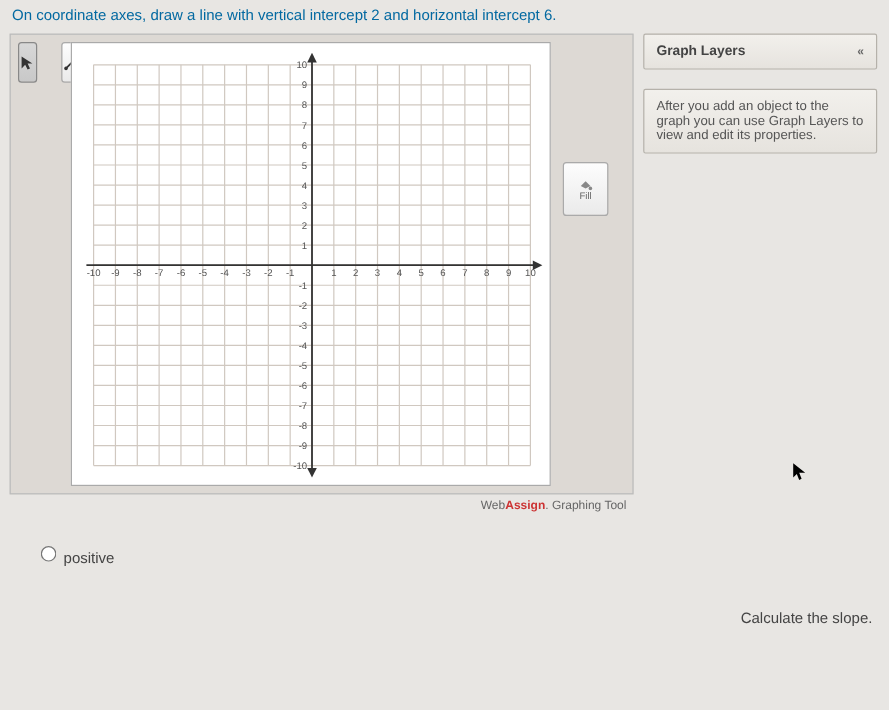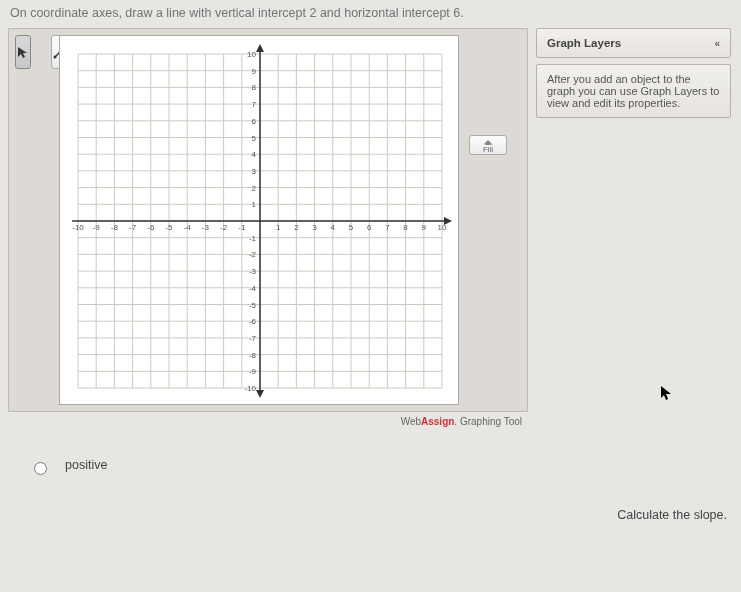--- a/index.html
+++ b/index.html
@@ -8,21 +8,21 @@
       background: #e8e6e3;
       width: 741px;
       height: 592px;
       overflow: hidden;
       font-size: 12px;
       color: #4a4a4a;
     }
     .instruction {
       padding: 6px 10px 8px;
       font-size: 12.5px;
-      color: #737373;
+      color: #0369a1;
       border-radius: 10px;
     }
     .main-row {
       display: flex;
       gap: 8px;
       padding: 0 8px;
     }
     .graph-panel {
       display: flex;
       background: #ddd9d4;
@@ -73,21 +73,21 @@
     }
     .grid-line { stroke: #d0c8c0; stroke-width: 1; }
     .axis-line { stroke: #333; stroke-width: 1.5; }
     .tick-text { font-size: 8px; fill: #555; }
     .arrow { fill: #333; }
     .fill-btn {
       position: absolute;
       right: -48px;
       top: 100px;
       width: 38px;
-      height: 20px;
+      height: 45px;
       background: linear-gradient(#fdfdfd, #eaeaea);
       border: 1px solid #aaa;
       border-radius: 3px;
       display: flex;
       flex-direction: column;
       align-items: center;
       justify-content: center;
       font-size: 8px;
       color: #666;
     }
@@ -95,21 +95,21 @@
       font-size: 10px;
       color: #666;
       text-align: right;
       padding: 4px 6px 0;
     }
     .branding .red { color: #c33; font-weight: bold; }
     .right-col {
       width: 195px;
       display: flex;
       flex-direction: column;
-      gap: 6px;
+      gap: 16px;
     }
     .panel {
       background: linear-gradient(#f2f0ec, #e6e3de);
       border: 1px solid #b5b1aa;
       border-radius: 2px;
       padding: 8px 10px;
       font-size: 11px;
       color: #555;
     }
     .panel-header {
@@ -128,22 +128,22 @@
       padding: 20px 14px 0;
       font-size: 12.5px;
       color: #444;
       line-height: 1.6;
     }
     .radio-group {
       padding: 6px 0 0 20px;
     }
     .radio-row {
       display: flex;
-      align-items: flex-end;
-      gap: 18px;
+      align-items: flex-start;
+      gap: 6px;
       padding: 2px 0;
     }
     .radio-row input { margin: 0; }
     .q2 { margin-top: 28px; text-align: right; }
     .cursor-icon {
       position: absolute;
       right: 67px;
       top: 385px;
       font-size: 14px;
       color: #222;

